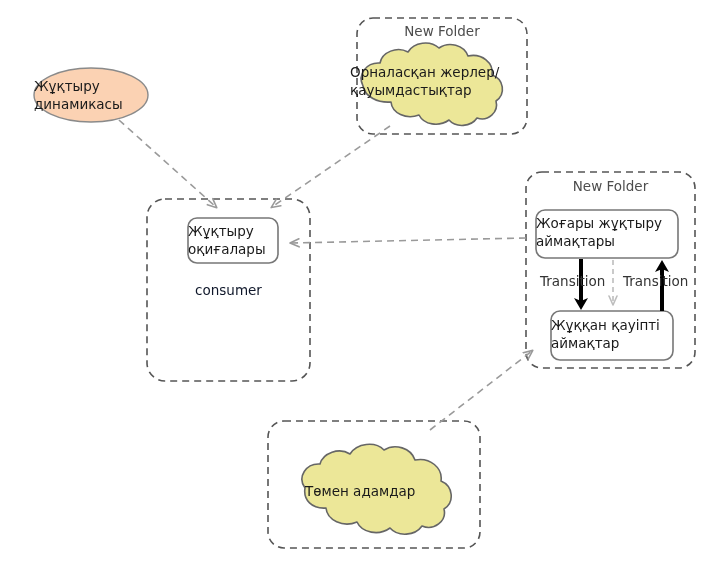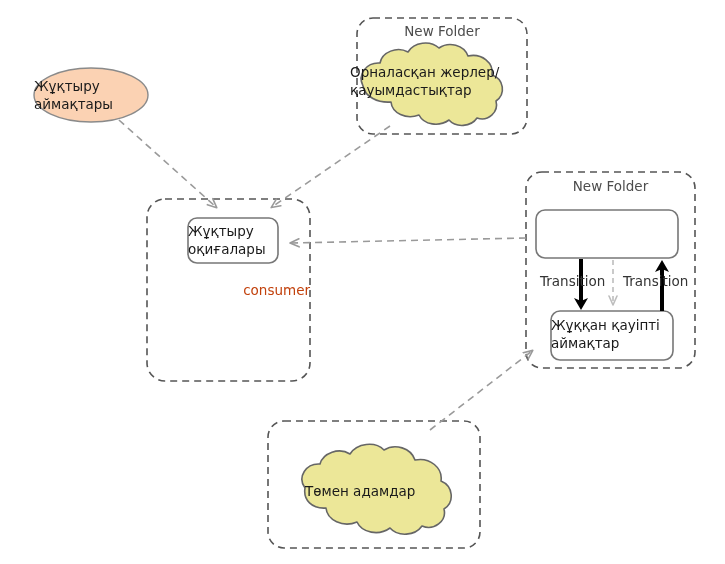--- a/index.html
+++ b/index.html
@@ -44,24 +44,24 @@
   .edge-label {
     position: absolute;
     font-size: 13.5px;
     color: #333333;
     font-family: "DejaVu Sans", sans-serif;
     white-space: nowrap;
   }
   .swimlane-label {
     position: absolute;
     font-size: 13.5px;
-    color: #c2410c;
+    color: #0f172a;
     font-family: "DejaVu Sans", sans-serif;
     white-space: nowrap;
-    text-align: right;
+    text-align: center;
   }
 </style>
 </head>
 <body>
 
 <div id="canvas">
 
   <svg class="layer" viewBox="0 0 725 564" xmlns="http://www.w3.org/2000/svg">
     <defs>
       <marker id="openArrowGray" markerWidth="12" markerHeight="12" refX="9" refY="5" orient="auto" markerUnits="userSpaceOnUse">
@@ -145,33 +145,37 @@
   </svg>
 
   <div class="folder-title" style="left:357px; top:23px; width:170px;">New Folder</div>
 
   <div class="folder-title" style="left:526px; top:178px; width:169px;">New Folder</div>
 
   <div class="swimlane-label" style="left:147px; top:282px; width:163px;">consumer</div>
 
   <div class="node-label" style="left:34px; top:78px; width:114px;">
     <span>Жұқтыру</span><br>
-    <span>аймақтары</span>
+    <span>динамикасы</span>
   </div>
 
   <div class="node-label" style="left:350px; top:64px; width:160px;">
     <span>Орналасқан жерлер/</span><br>
     <span>қауымдастықтар</span>
   </div>
 
   <div class="node-label" style="left:188px; top:223px; width:90px;">
     <span>Жұқтыру</span><br>
     <span>оқиғалары</span>
   </div>
 
+  <div class="node-label" style="left:536px; top:215px; width:142px;">
+    <span>Жоғары жұқтыру</span><br>
+    <span>аймақтары</span>
+  </div>
 
   <div class="node-label" style="left:551px; top:317px; width:122px;">
     <span>Жұққан қауіпті</span><br>
     <span>аймақтар</span>
   </div>
 
   <div class="node-label" style="left:305px; top:483px; width:150px;">
     <span>Төмен адамдар</span>
   </div>
 

